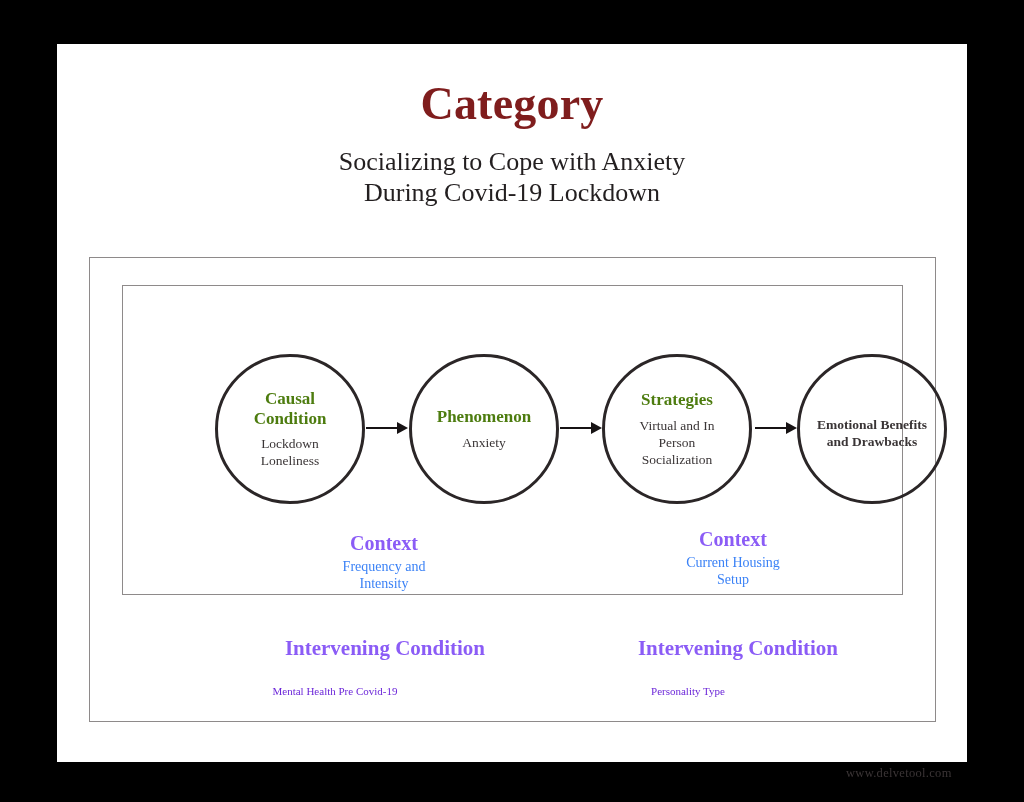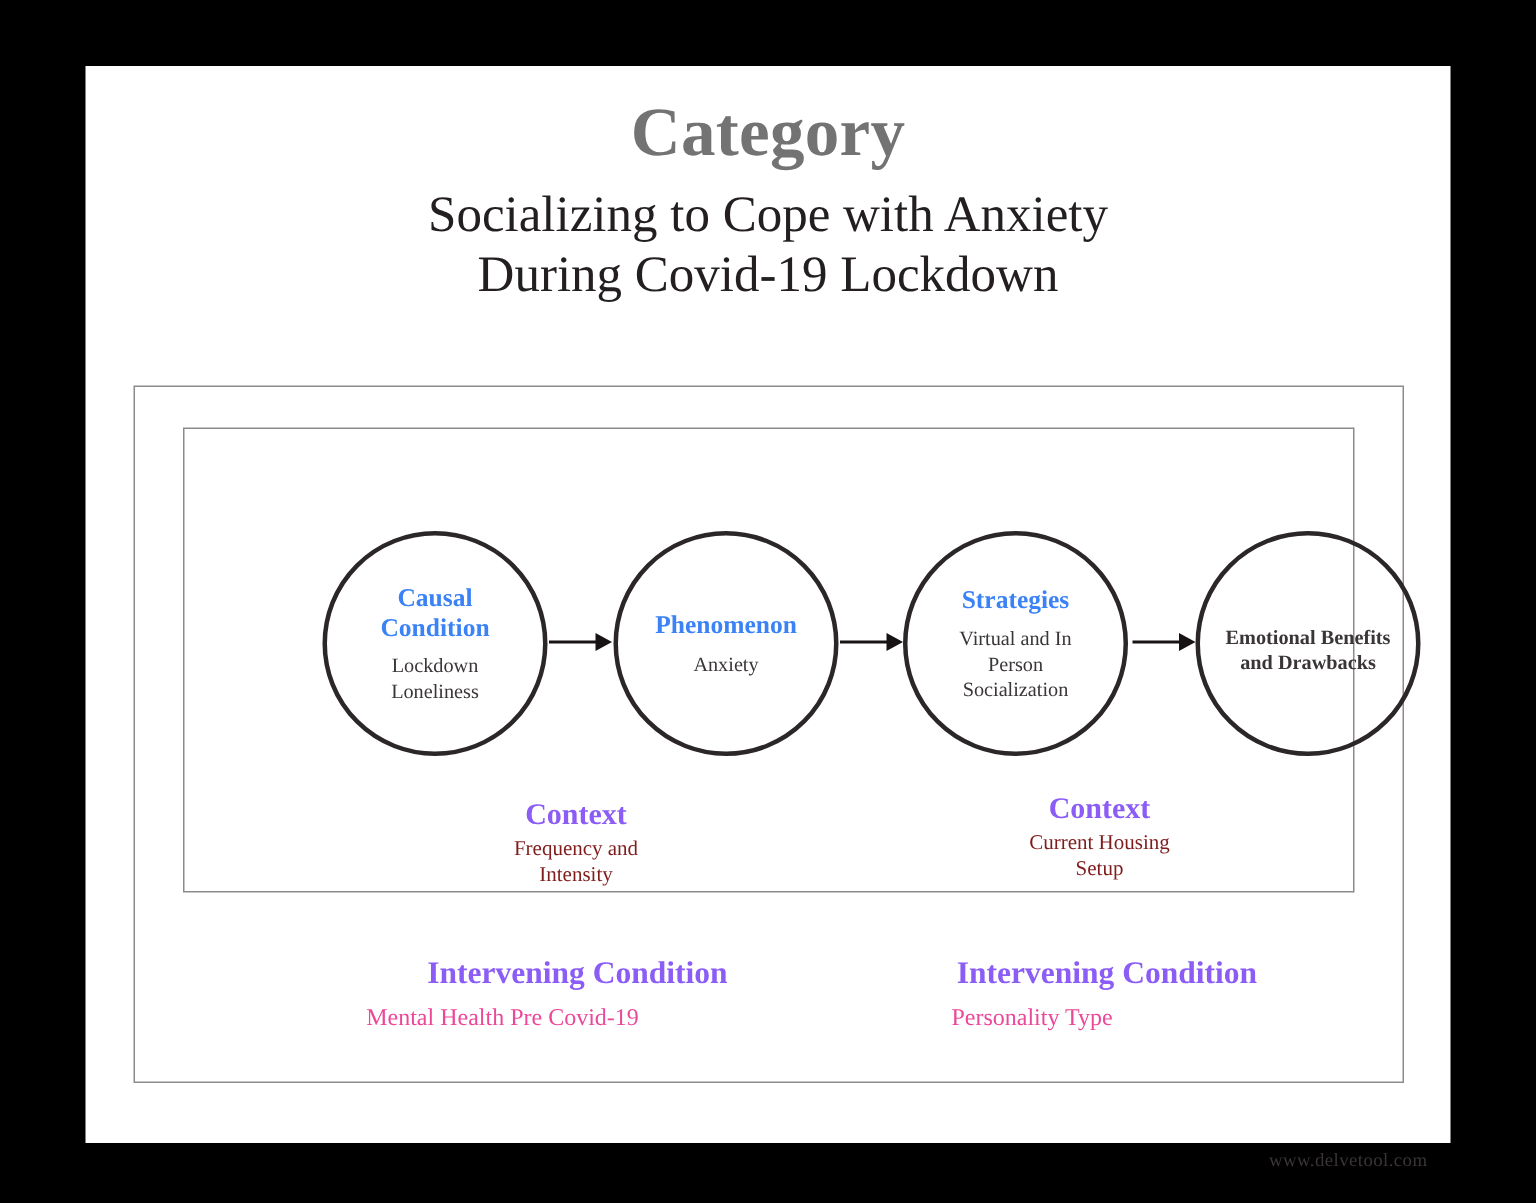--- a/index.html
+++ b/index.html
@@ -33,25 +33,25 @@
     left: 0;
     top: 18px;
     width: 100%;
     text-align: center;
   }
   .heading .title {
     font-size: 46px;
     font-weight: bold;
     line-height: 1.12;
     letter-spacing: 0.2px;
-    color: #737373;
-    margin: 0;
+    color: #7f1d1d;
+    margin: 16px;
   }
   .heading .subtitle {
-    font-size: 34px;
+    font-size: 26px;
     line-height: 1.2;
     margin-top: 10px;
     color: #231f20;
     white-space: pre-line;
   }
 
   
   .outer-frame {
     position: absolute;
     left: 32px;
@@ -90,21 +90,21 @@
     flex-direction: column;
     align-items: center;
     justify-content: center;
     text-align: center;
   }
   .node .node-title {
     font-size: 17px;
     font-weight: bold;
     line-height: 1.12;
     white-space: pre-line;
-    color: #3b82f6;
+    color: #4d7c0f;
   }
   .node .node-sub {
     font-size: 13.5px;
     line-height: 1.26;
     margin-top: 7px;
     white-space: pre-line;
     color: #3a3536;
   }
   .node.wide .node-title { white-space: nowrap; }
   .node.wide .node-sub { white-space: pre-line; font-weight: bold; }
@@ -154,43 +154,43 @@
     font-size: 20px;
     font-weight: bold;
     line-height: 1.15;
     color: #8b5cf6;
   }
   .context .ctx-sub {
     font-size: 14px;
     line-height: 1.22;
     margin-top: 3px;
     white-space: pre-line;
-    color: #7f1d1d;
+    color: #3b82f6;
   }
   #context-0 { left: 151px; top: 246px; }
   #context-1 { left: 500px; top: 242px; }
 
   
   .intervening {
     position: absolute;
     text-align: center;
     width: 300px;
   }
   .intervening .iv-title {
     font-size: 21px;
     font-weight: bold;
     line-height: 1.15;
     color: #8b5cf6;
     text-align: right;
   }
   .intervening .iv-sub {
-    font-size: 16px;
+    font-size: 11px;
     line-height: 1.25;
-    margin-top: 9px;
-    color: #ec4899;
+    margin-top: 25px;
+    color: #6d28d9;
   }
   #intervening-0 { left: 128px; top: 592px; }
   #intervening-1 { left: 481px; top: 592px; }
 
   
   .watermark {
     position: absolute;
     left: 846px;
     top: 766px;
     font-size: 12.5px;

